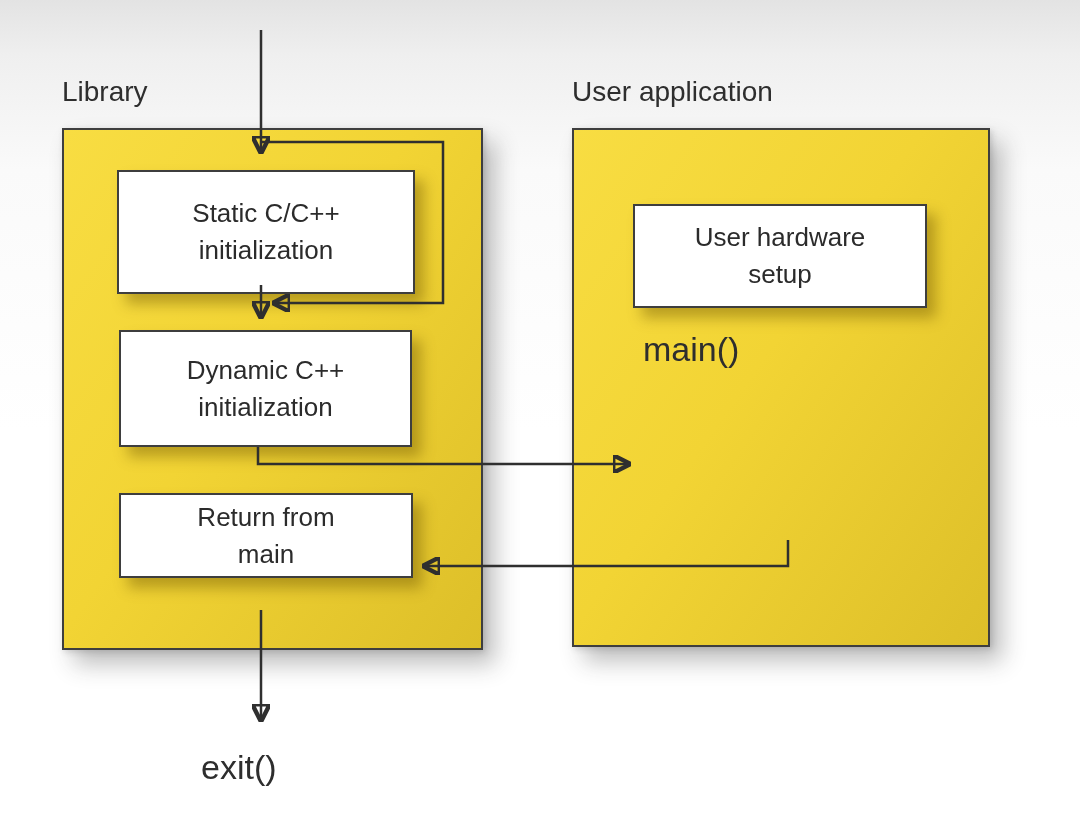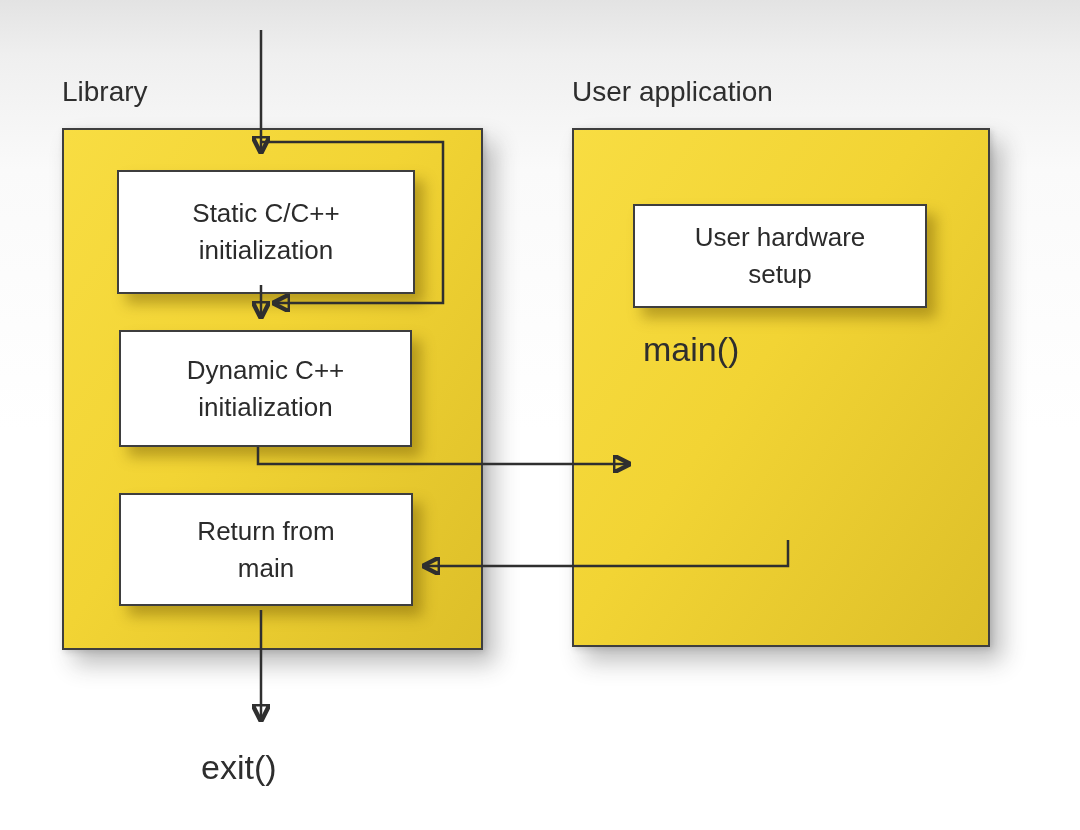--- a/index.html
+++ b/index.html
@@ -44,21 +44,21 @@
   <div class="panel" style="left:572px;top:128px;width:418px;height:519px;"></div>
 
   <div class="node" style="left:117px;top:170px;width:298px;height:124px;">
     <span>Static C/C++
 initialization</span>
   </div>
   <div class="node" style="left:119px;top:330px;width:293px;height:117px;">
     <span>Dynamic C++
 initialization</span>
   </div>
-  <div class="node" style="left:119px;top:493px;width:294px;height:113px;">
+  <div class="node" style="left:119px;top:493px;width:294px;height:85px;">
     <span>Return from
 main</span>
   </div>
 
   <div class="node" style="left:633px;top:176px;width:294px;height:104px;margin-top:28px;">
     <span>User hardware
 setup</span>
   </div>
   <div class="free-label" style="left:643px;top:334px;">main()</div>
 

